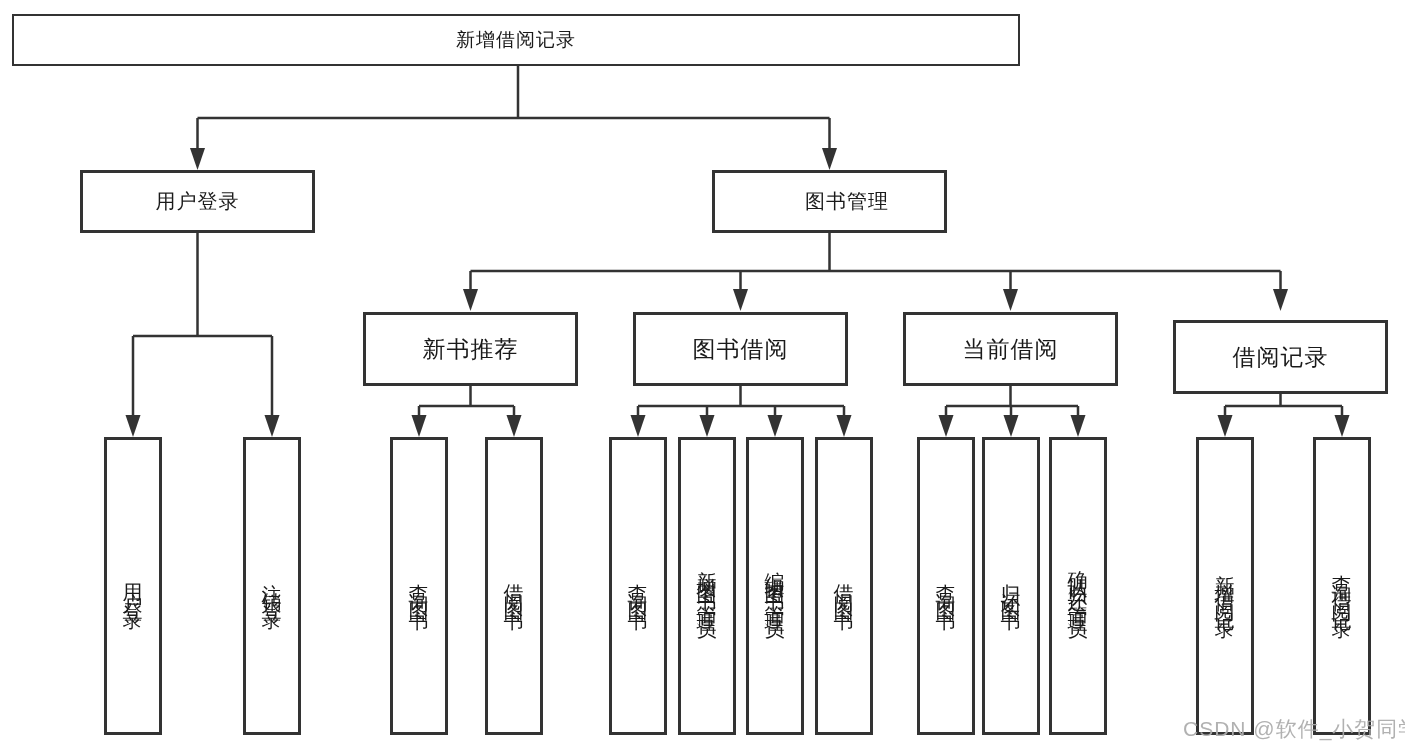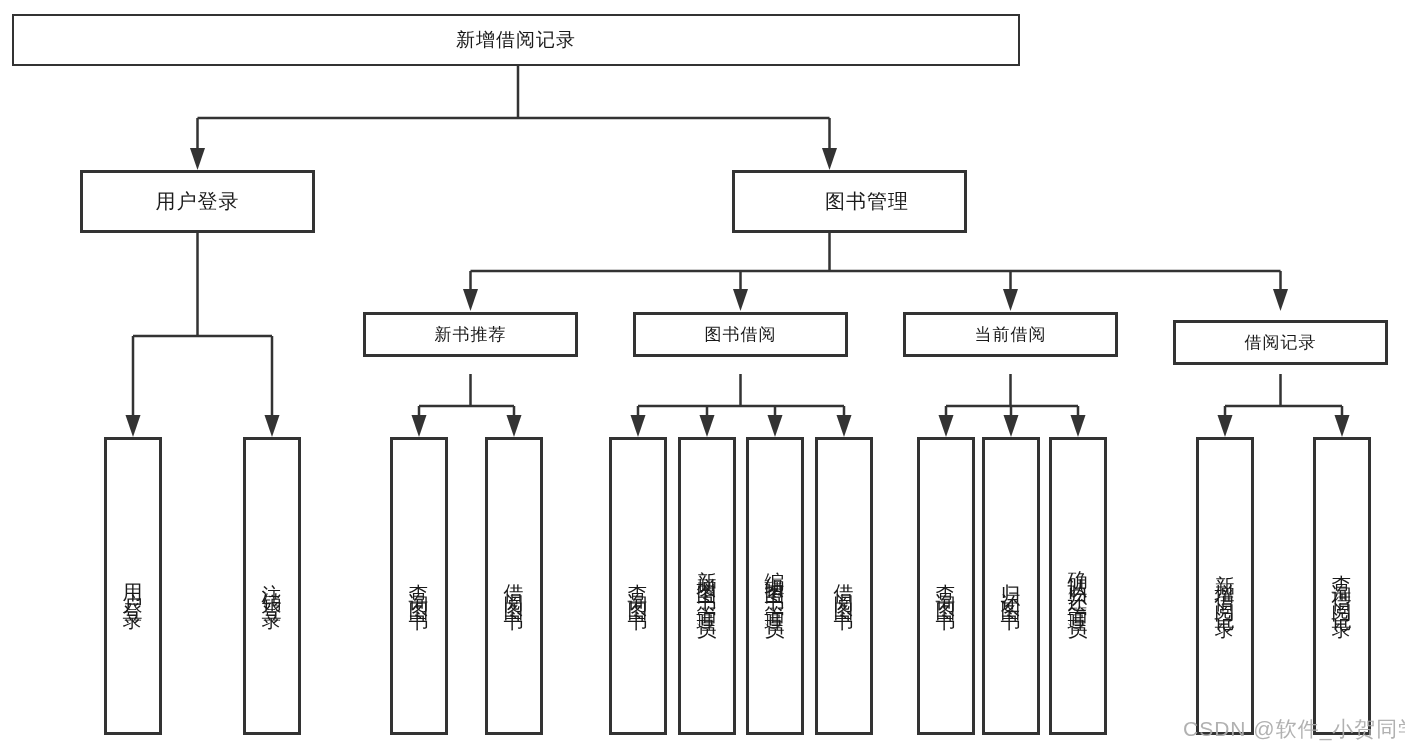--- a/index.html
+++ b/index.html
@@ -42,22 +42,22 @@
     letter-spacing: 1px;
   }
   .node.lvl2 {
     top: 170px;
     width: 235px; height: 63px;
     font-size: 20px;
     letter-spacing: 1px;
   }
   .node.lvl3 {
     top: 312px;
-    width: 215px; height: 45px;
-    font-size: 17px;
+    width: 215px; height: 74px;
+    font-size: 23px;
     letter-spacing: 1px;
   }
   .node.leaf {
     top: 437px;
     width: 58px; height: 298px;
     writing-mode: vertical-rl;
     text-orientation: mixed;
     font-size: 20px;
     letter-spacing: 9px;
     line-height: 1;
@@ -120,21 +120,21 @@
       <polygon points="1003.5,415 1018.5,415 1011,437"></polygon>
       <polygon points="1070.5,415 1085.5,415 1078,437"></polygon>
       <polygon points="1217.5,415 1232.5,415 1225,437"></polygon>
       <polygon points="1334.5,415 1349.5,415 1342,437"></polygon>
     </g>
   </svg>
 
   <div class="node root">新增借阅记录</div>
 
   <div class="node lvl2" style="left:80px;">用户登录</div>
-  <div class="node lvl2" style="left:732px;padding-left:35px;">图书管理</div>
+  <div class="node lvl2" style="left:712px;padding-left:35px;">图书管理</div>
 
   <div class="node lvl3" style="left:363px;">新书推荐</div>
   <div class="node lvl3" style="left:633px;text-align:center;">图书借阅</div>
   <div class="node lvl3" style="left:903px;">当前借阅</div>
   <div class="node lvl3" style="left:1173px;margin-top:8px;">借阅记录</div>
 
   <div class="node leaf" style="left:104px;">用户登录</div>
   <div class="node leaf" style="left:243px;">注销登录</div>
 
   <div class="node leaf" style="left:390px;">查询图书</div>

